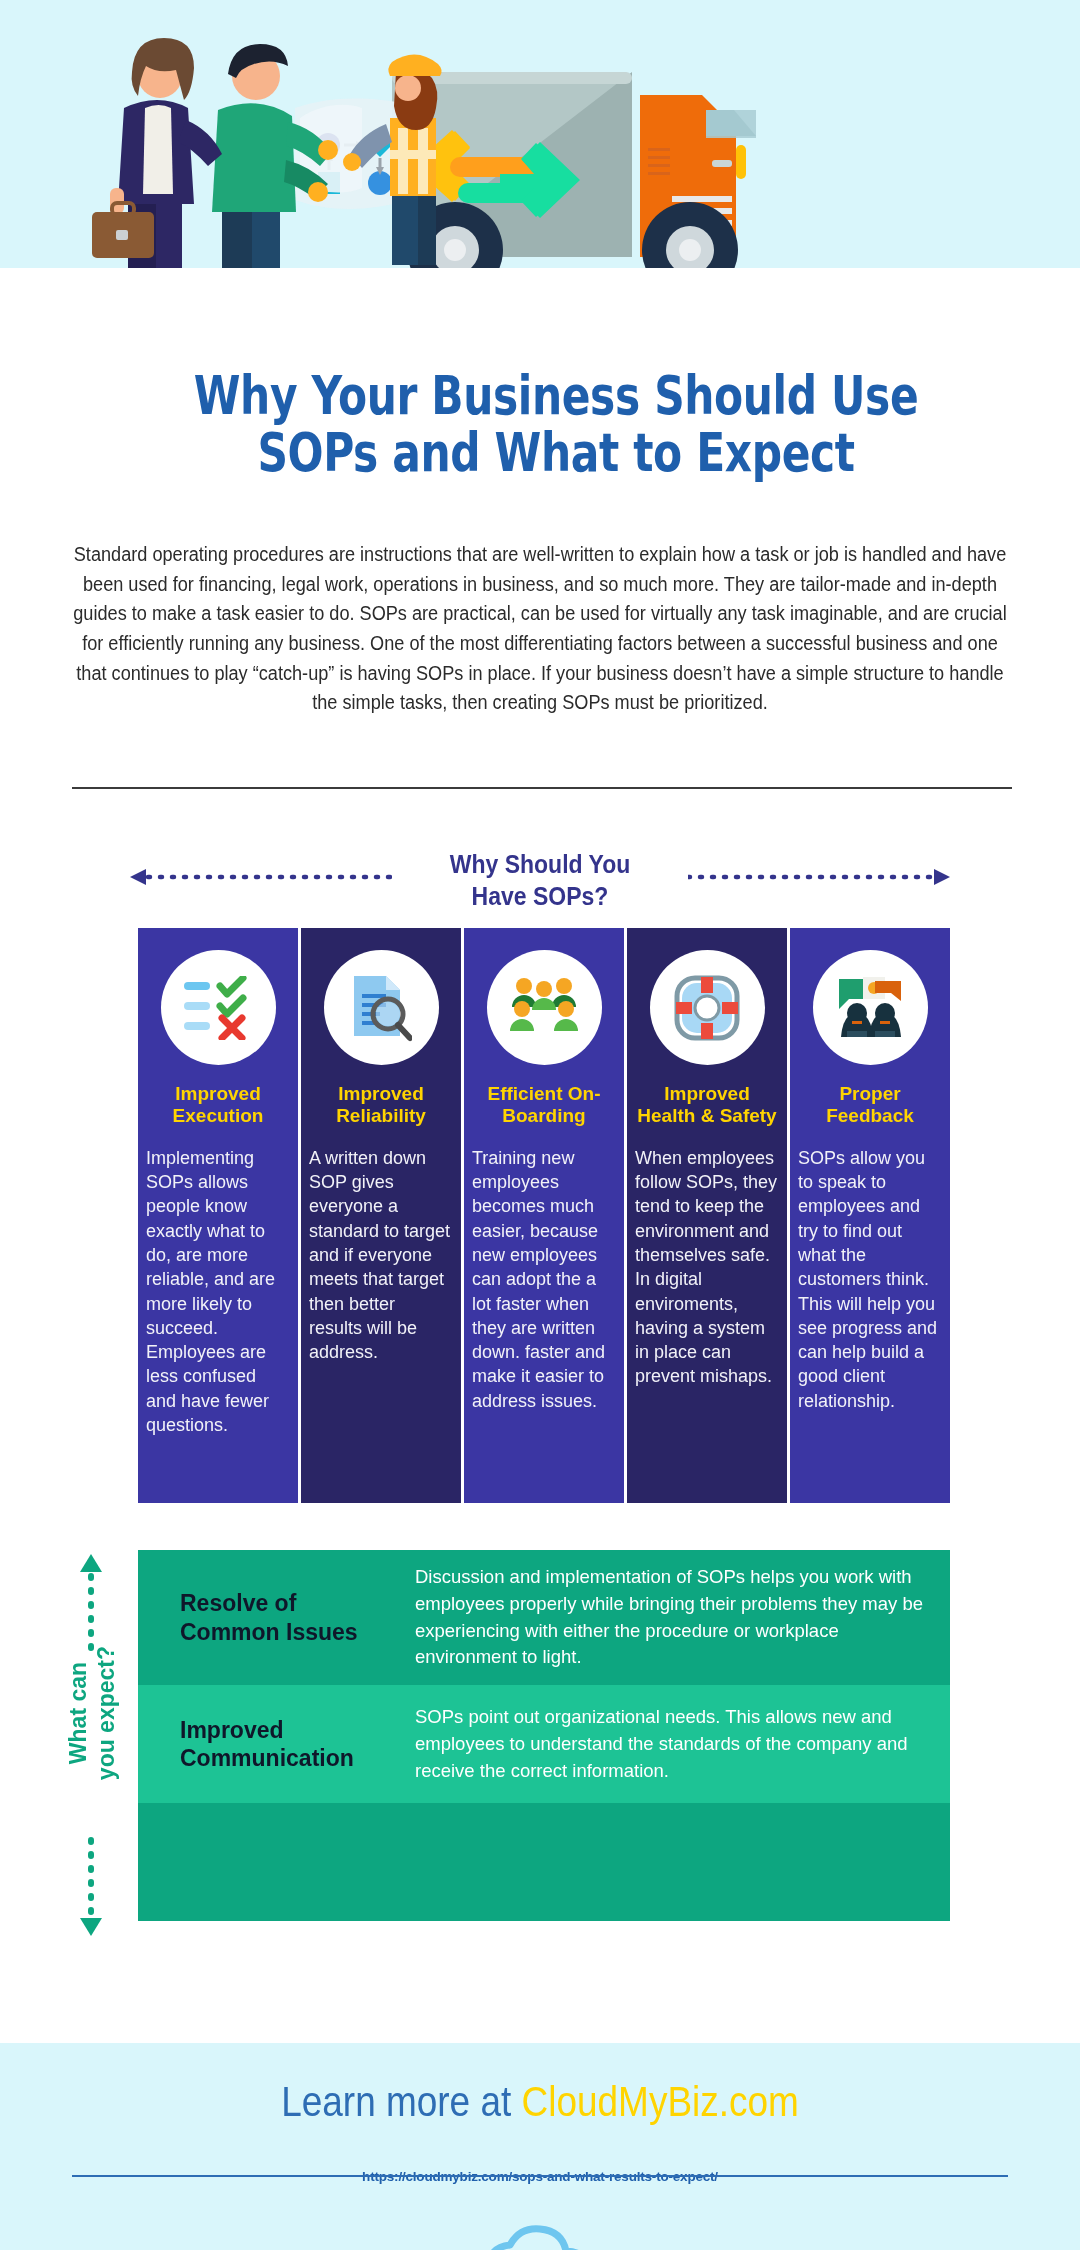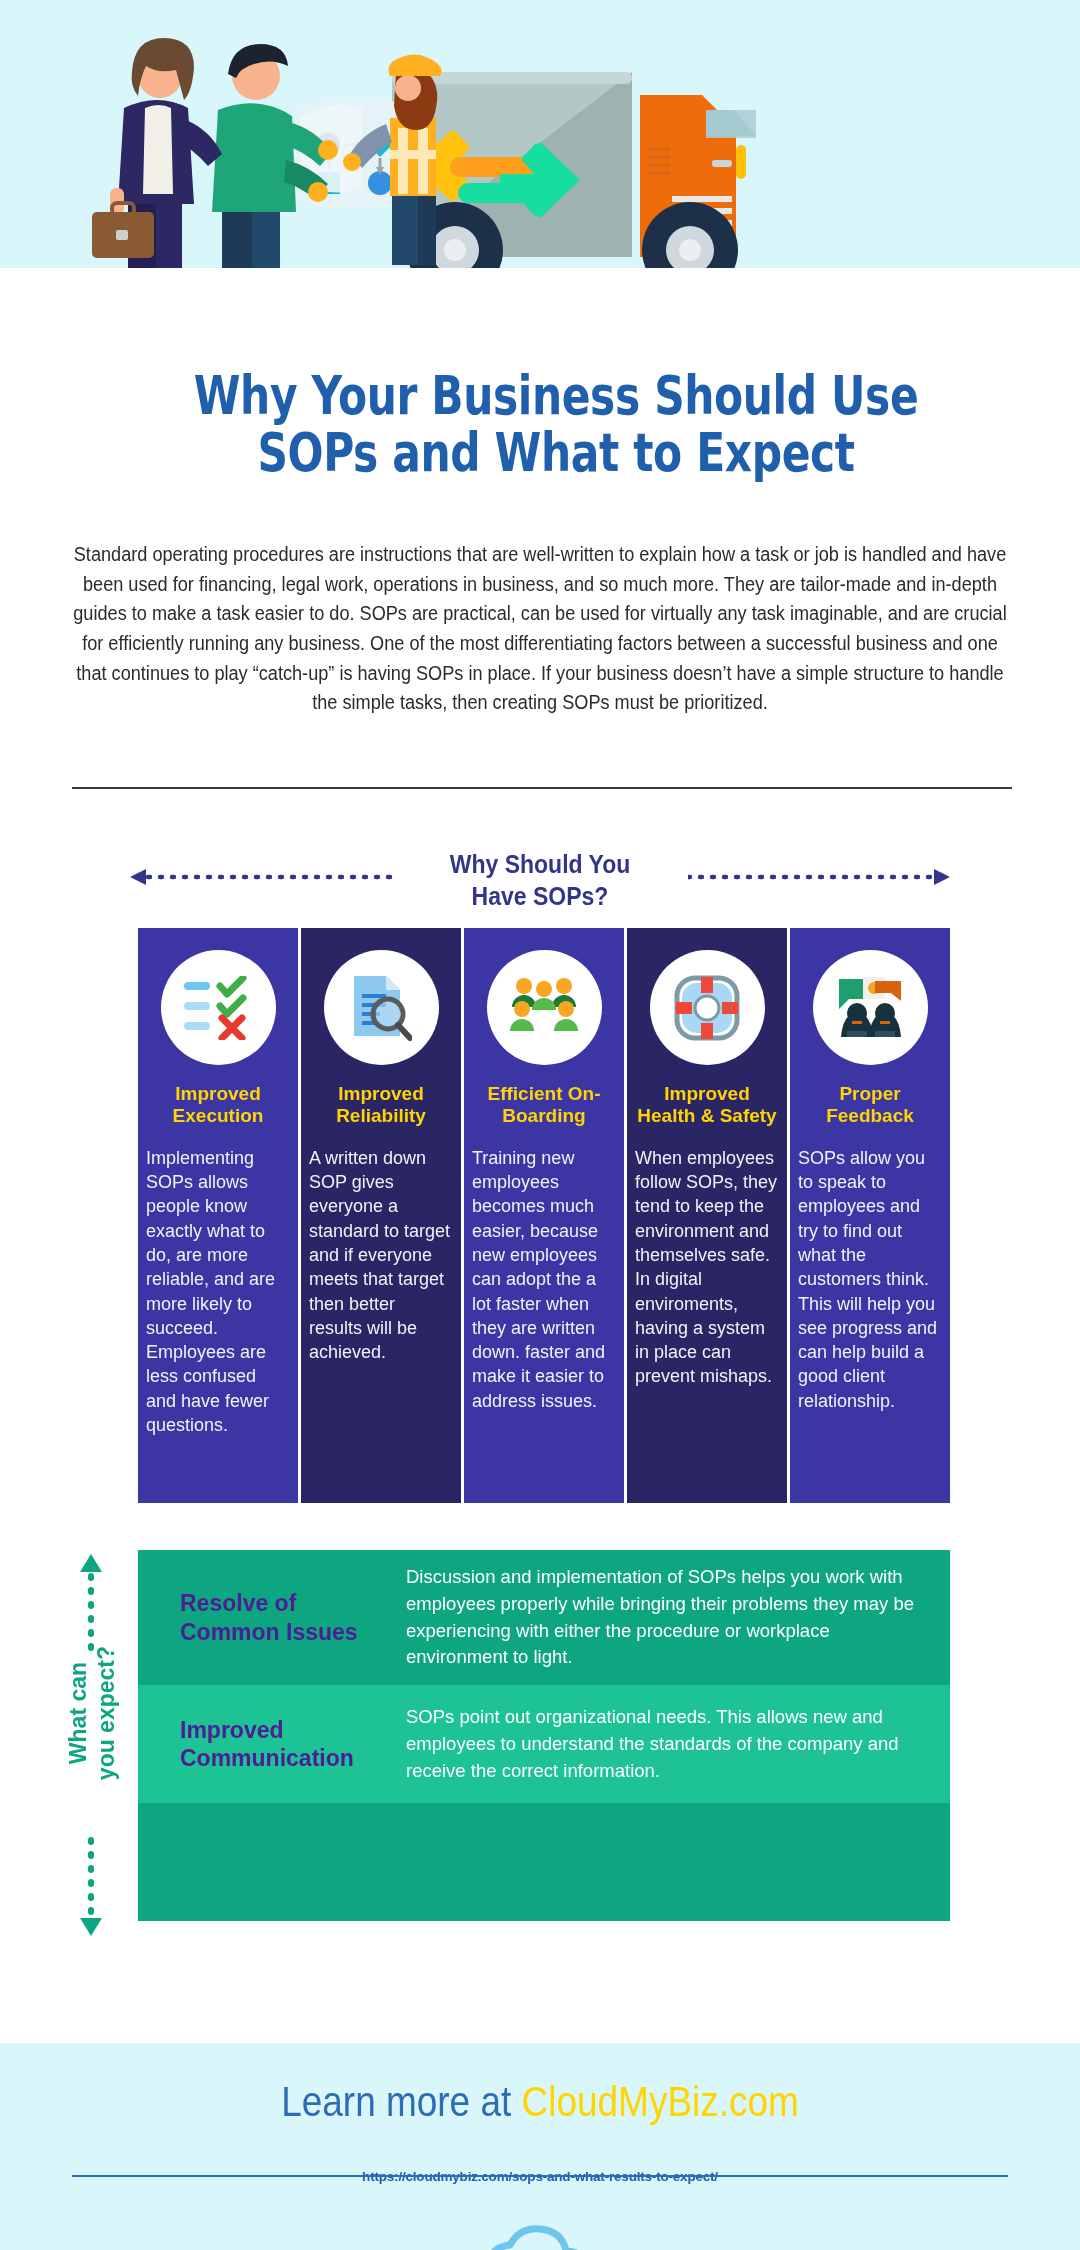--- a/index.html
+++ b/index.html
@@ -77,25 +77,25 @@
   }
 
   
   .greens { position: absolute; left: 138px; top: 1550px; width: 812px; }
   .grow { display: flex; align-items: center; min-height: 118px; padding: 14px 0; }
   .g1 { background: #0da680; }
   .g2 { background: #1dc395; }
   .g3 { background: #0da680; }
   .grow-title {
     width: 268px; padding-left: 42px; flex: none;
-    color: #4c1d95; font-weight: 700; font-size: 23px; line-height: 1.25;
+    color: #0f172a; font-weight: 700; font-size: 23px; line-height: 1.25;
   }
   .grow-body {
     flex: 1 1 auto; padding-right: 24px;
-    color: #ffffff; font-size: 18.5px; line-height: 1.45;
+    color: #ffffff; font-size: 18.5px; line-height: 1.45; margin-left: 9px;
   }
 
   
   .expect-rail {
     position: absolute; left: 52px; top: 1550px; width: 78px; height: 390px;
   }
   .expect-text {
     position: absolute; left: -100px; top: 135px; width: 280px;
     transform: rotate(-90deg); transform-origin: center center;
     text-align: center; color: #0da680; font-weight: 700; font-size: 23px;
@@ -275,21 +275,21 @@
             <rect x="12" y="29" width="24" height="4"></rect>
             <rect x="12" y="38" width="18" height="4"></rect>
             <rect x="12" y="47" width="14" height="4"></rect>
           </g>
           <circle cx="38" cy="40" r="15" fill="none" stroke="#5b5b5b" stroke-width="5"></circle>
           <circle cx="38" cy="40" r="12" fill="#bfe0f5" opacity="0.6"></circle>
           <line x1="48" y1="51" x2="60" y2="64" stroke="#4a4a4a" stroke-width="6" stroke-linecap="round"></line>
         </svg>
       </div>
       <div class="col-head">Improved<br>Reliability</div>
-      <div class="col-body">A written down SOP gives everyone a standard to target and if everyone meets that target then better results will be achieved.</div>
+      <div class="col-body">A written down SOP gives everyone a standard to target and if everyone meets that target then better results will be address.</div>
     </div>
 
     <div class="col col-a">
       <div class="icon-circle">
         <svg width="72" height="62" viewBox="0 0 72 62">
           <circle cx="16" cy="9" r="8" fill="#f5a623"></circle>
             <path d="M4 30 a12 12 0 0 1 24 0 z" fill="#1f7a34"></path>
           <circle cx="56" cy="9" r="8" fill="#f5a623"></circle>
             <path d="M44 30 a12 12 0 0 1 24 0 z" fill="#1f7a34"></path>
           <circle cx="36" cy="12" r="8" fill="#f5a623"></circle>

